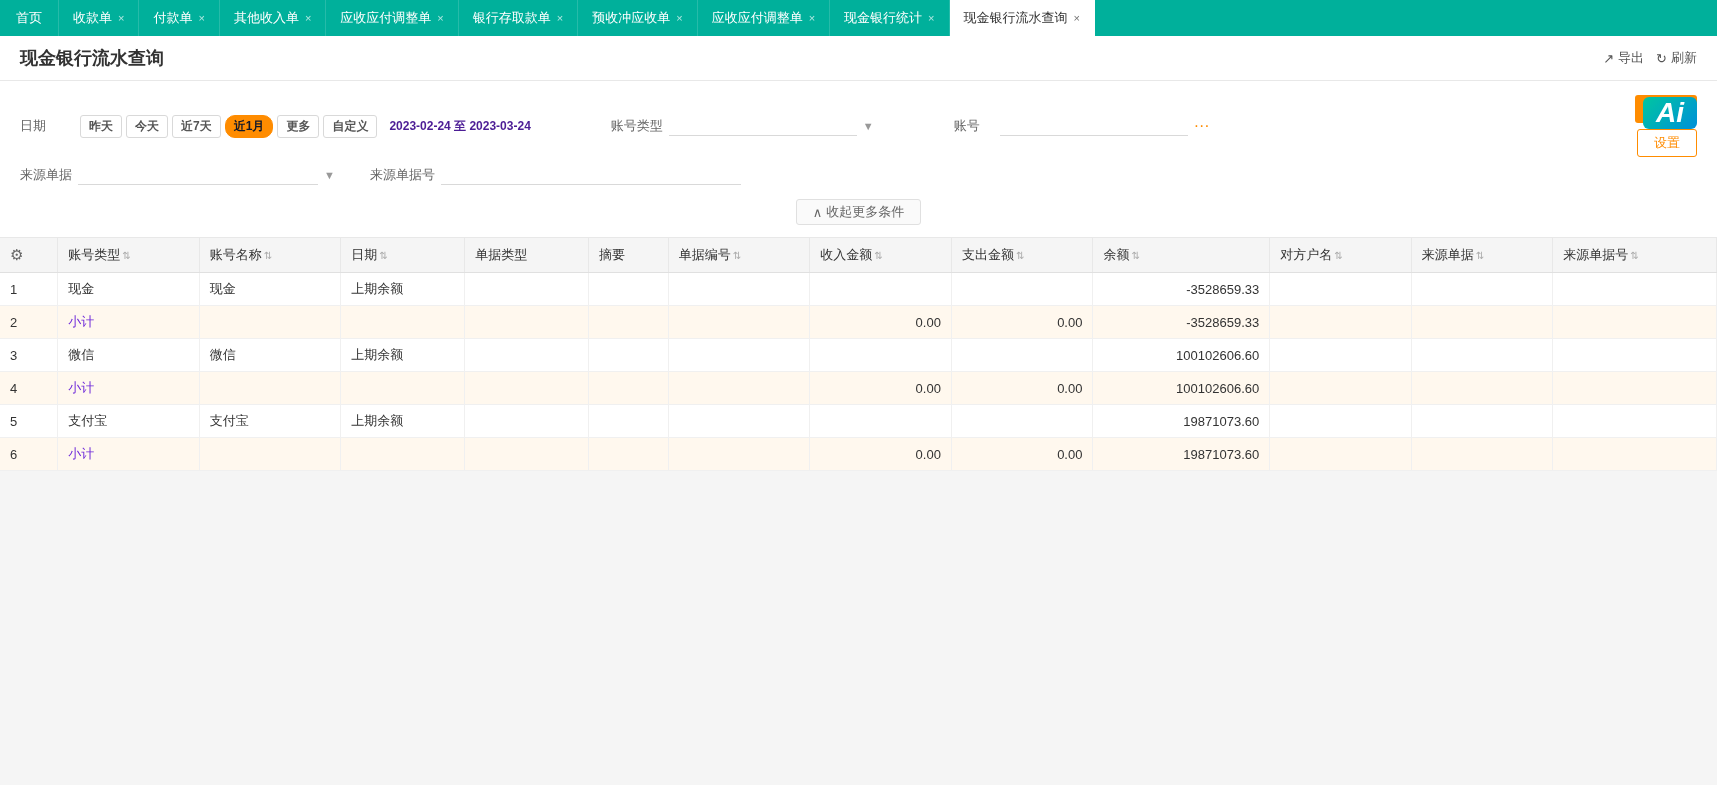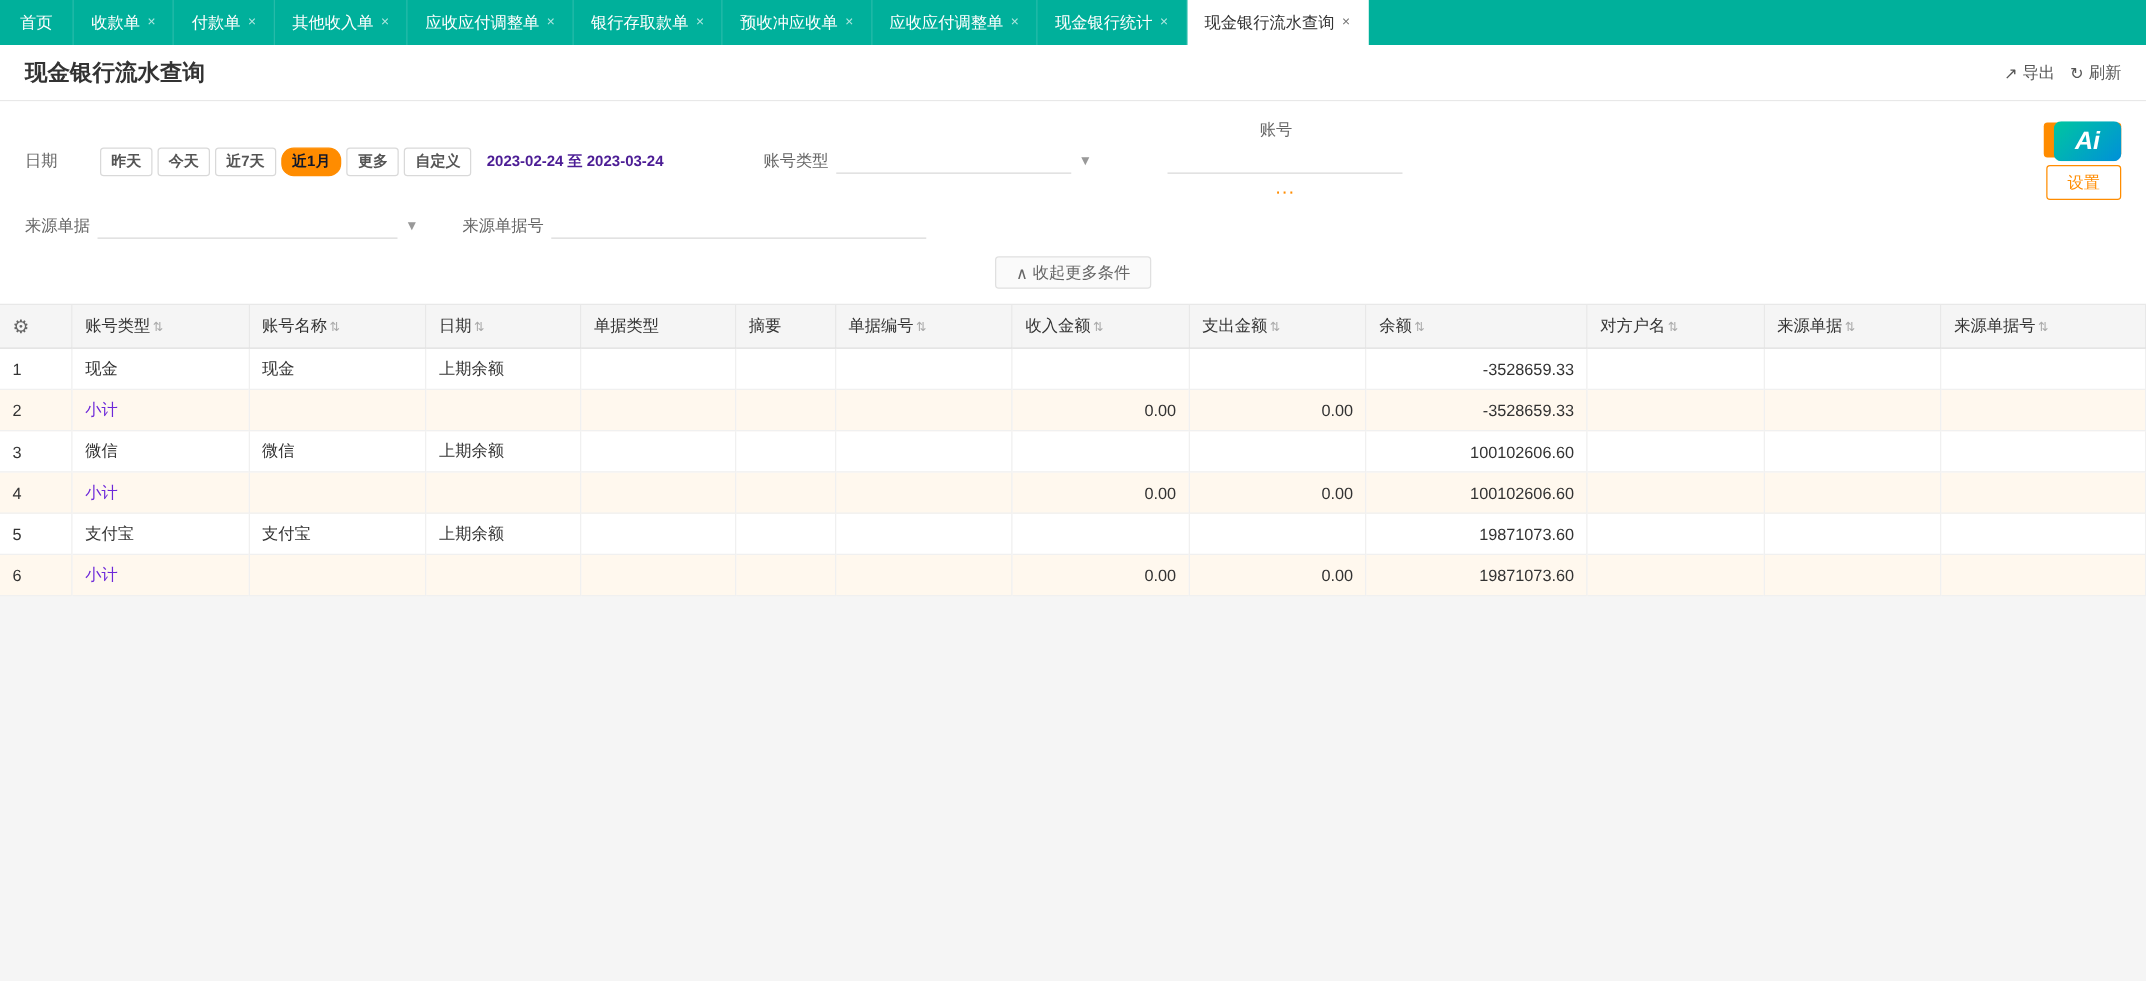--- a/index.html
+++ b/index.html
@@ -252,21 +252,21 @@
       color: #666;
       cursor: pointer;
       font-size: 15px;
     }
     .ai-badge {
       position: fixed;
       right: 20px;
       top: 97px;
       background: linear-gradient(135deg, #00c6a0, #0090d9);
       color: #fff;
-      font-size: 20px;
+      font-size: 28px;
       font-weight: bold;
       width: 54px;
       height: 32px;
       display: flex;
       align-items: center;
       justify-content: center;
       border-radius: 6px;
       cursor: pointer;
       font-style: italic;
     }
@@ -348,21 +348,21 @@
     </div>
 
     <div style="display:flex;align-items:center;gap:6px;margin-left:60px;">
       <span class="filter-label">账号类型</span>
       <div class="filter-select">
         <input class="select-input" type="text" style="">
         <span class="select-arrow">▼</span>
       </div>
     </div>
 
-    <div style="display:flex;align-items:center;gap:6px;margin-left:40px;flex-direction:column;">
+    <div style="display:flex;align-items:center;gap:6px;margin-left:60px;">
       <span class="filter-label">账号</span>
       <input class="account-input" type="text" style="">
       <span class="dots-btn">···</span>
     </div>
 
     <div style="margin-left:auto;display:flex;flex-direction:column;gap:6px;align-items:flex-end;">
       <button class="query-btn">查询</button>
       <button class="settings-btn">设置</button>
     </div>
   </div>

